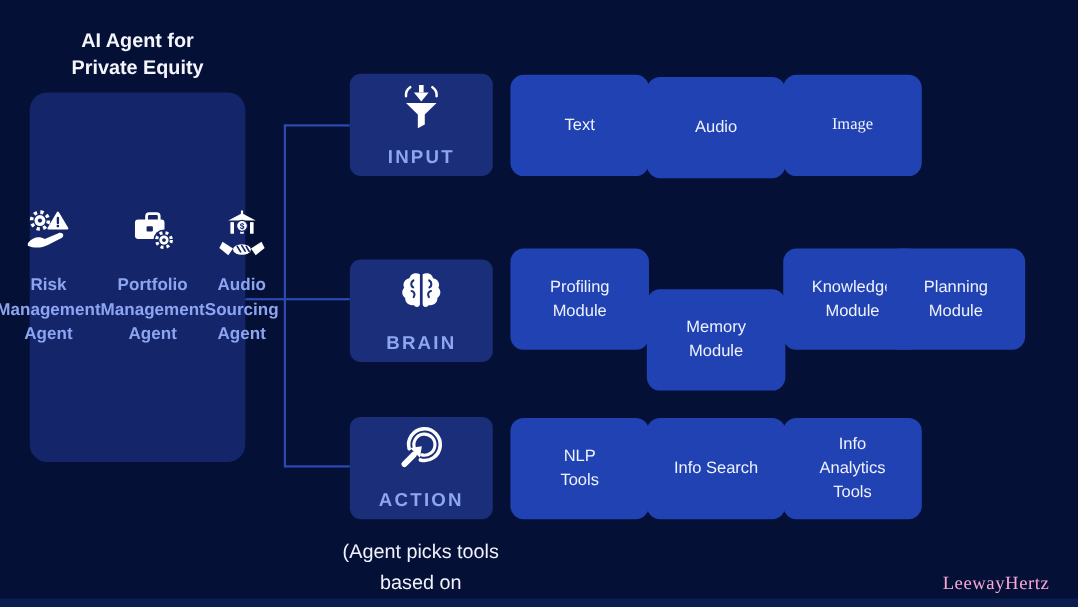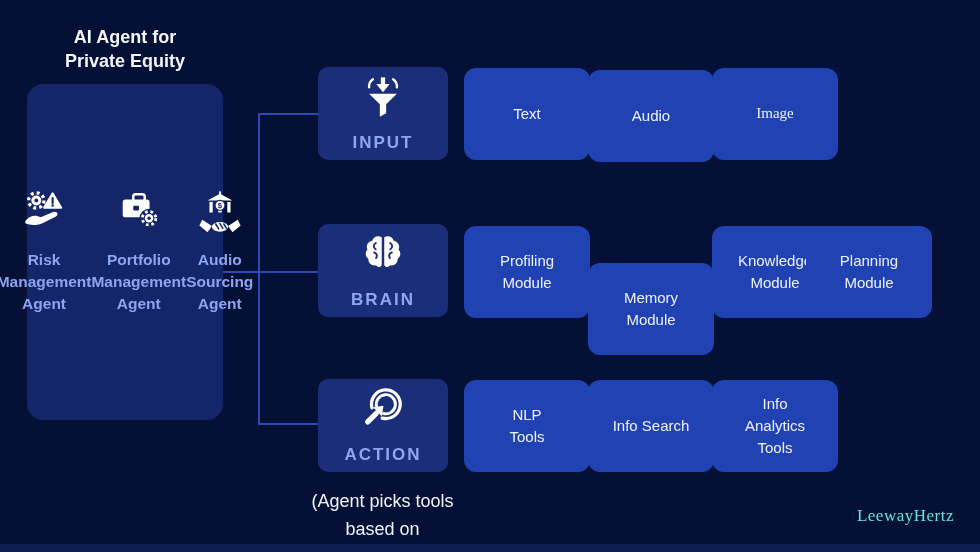--- a/index.html
+++ b/index.html
@@ -16,22 +16,22 @@
                  text-align:center;}
   .stage{position:absolute;left:318px;width:130px;height:93px;background:#1b2e79;border-radius:10px;
          display:flex;flex-direction:column;justify-content:center;align-items:center;gap:13px;}
   .stage .slabel{color:#8ea6f2;font-size:17px;font-weight:600;letter-spacing:2px;}
   .box{position:absolute;width:126px;height:92px;background:#2042b2;border-radius:12px;
        display:flex;justify-content:center;align-items:center;color:#eef2fd;font-size:15px;
        line-height:1.45;text-align:center;}
   .conn{position:absolute;background:#2c4ab2;}
   .note{position:absolute;left:290px;top:488px;width:185px;text-align:center;color:#f0f3fb;
         font-size:18px;line-height:1.55;}
-  .watermark{position:absolute;right:26px;top:506px;font-family:"Liberation Serif",serif;
-             font-size:17px;color:#5eead4;letter-spacing:0.5px;}
+  .watermark{position:absolute;right:26px;top:520px;font-family:"Liberation Serif",serif;
+             font-size:17px;color:#f9a8d4;letter-spacing:0.5px;}
   .bottombar{position:absolute;left:0;bottom:0;width:100%;height:8px;background:#0c1d50;}
   svg{display:block;}
 </style>
 </head>
 <body>
 
 <div class="canvas">
 
   <div class="title pre">AI Agent for
 Private Equity</div>
@@ -99,21 +99,21 @@
         <path d="M21.8 3.5h4.4v7h-4.4z" fill="#fff"></path>
         <path d="M17 10.5h14l-7 8.5z" fill="#fff"></path>
         <path d="M13.5 5.5q-4.5 3-4 8.5" stroke="#fff" stroke-width="2.4" fill="none" stroke-linecap="round"></path>
         <path d="M34.5 5.5q4.5 3 4 8.5" stroke="#fff" stroke-width="2.4" fill="none" stroke-linecap="round"></path>
         <path d="M9.5 20.5h29l-11.2 11v9.5l-6.6 3.5V31.5z" fill="#fff"></path>
       </svg>
     </span>
     <div class="slabel">INPUT</div>
   </div>
 
-  <div class="stage" style="top:224px;text-align:center;">
+  <div class="stage" style="top:236px;text-align:center;">
     <span>
       <svg viewBox="0 0 48 48" width="46" height="46">
         <defs>
             <path id="bh" d="M22.7 6.5 C18.5 4.2 13.6 6.3 12.8 10.3 C8.3 11 5.8 15.6 7.8 19.4 C4.9 22 5.5 27 8.7 29 C8.4 33.5 12.4 36.8 16.8 35.8 C18.3 38.6 22.7 38.3 22.7 34.8 Z"></path>
           </defs>
         <use href="#bh" fill="#fff"></use>
         <use href="#bh" fill="#fff" transform="translate(48,0) scale(-1,1)"></use>
         <path d="M16.5 12.5 C13.8 14 13.8 17.5 16.3 19 M14.8 22.5 C17.4 23 18.4 25.8 16.8 28.2" stroke="#1b2e79" stroke-width="2" fill="none" stroke-linecap="round"></path>
         <path d="M31.5 12.5 C34.2 14 34.2 17.5 31.7 19 M33.2 22.5 C30.6 23 29.6 25.8 31.2 28.2" stroke="#1b2e79" stroke-width="2" fill="none" stroke-linecap="round"></path>
       </svg>

